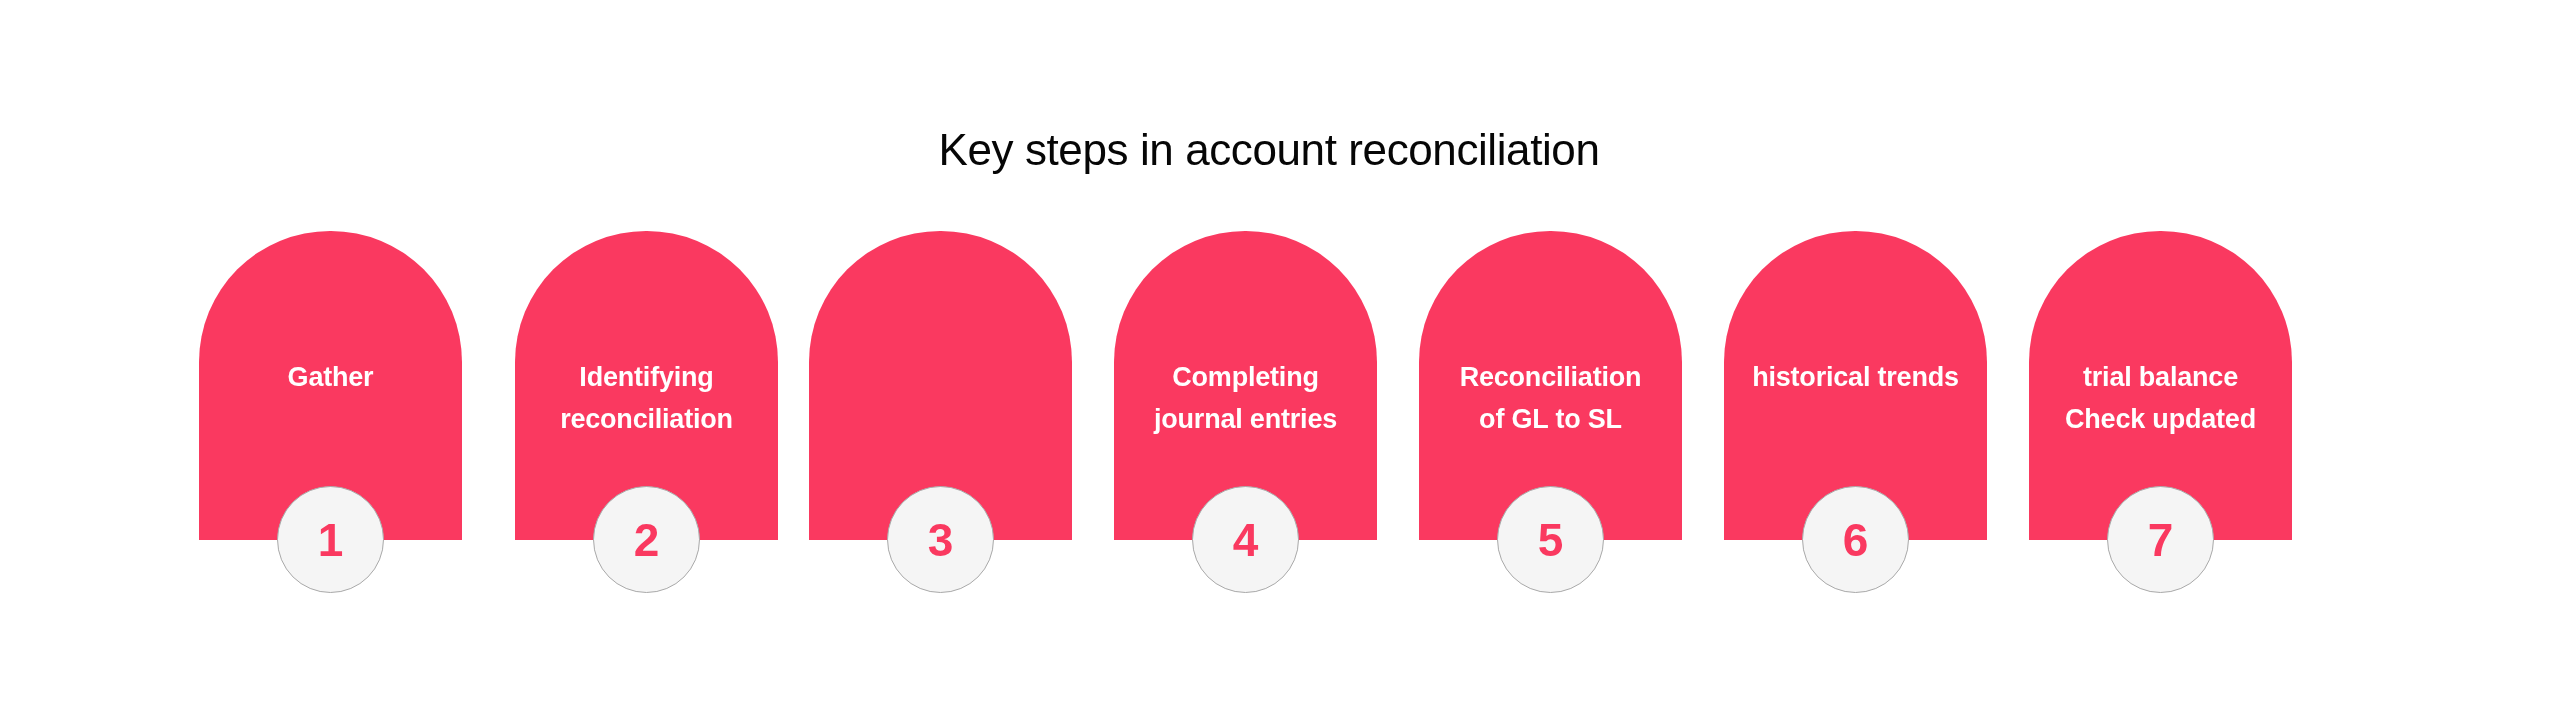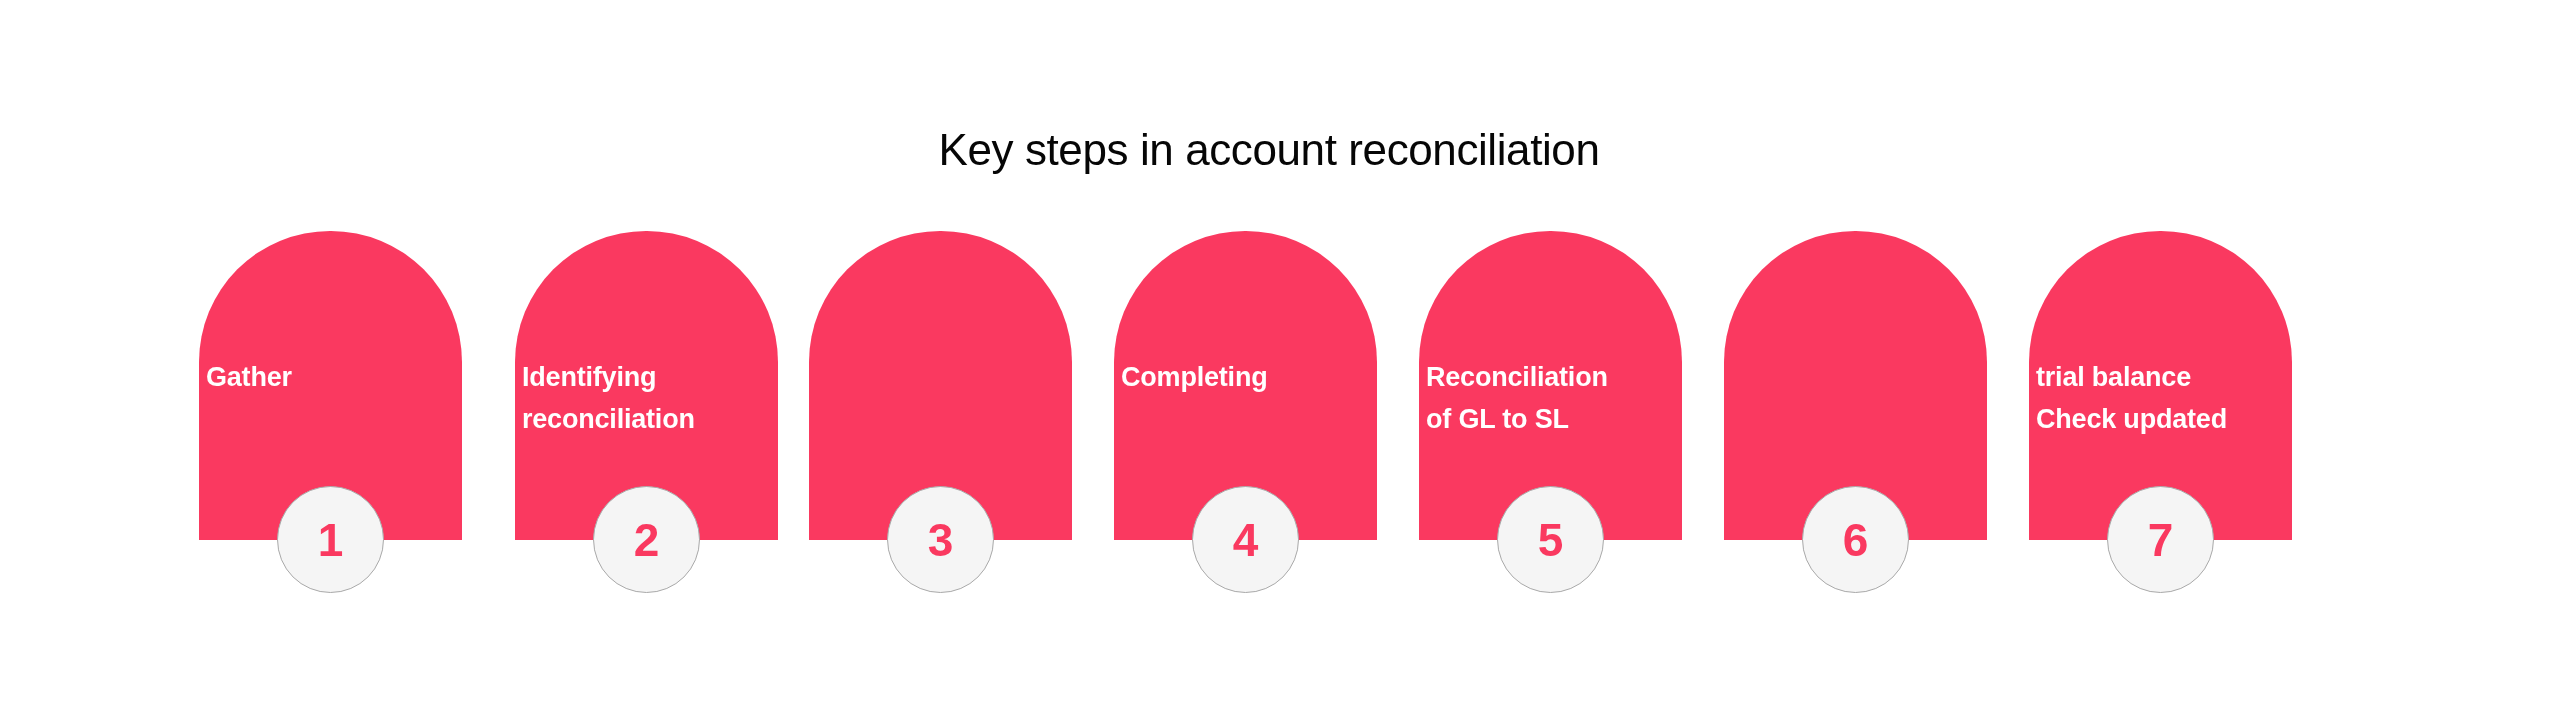--- a/index.html
+++ b/index.html
@@ -38,20 +38,21 @@
     top: 231px;
     width: 263px; height: 309px;
     background: var(--pink);
     border-radius: 131px 131px 0 0;
   }
   .step-label {
     position: absolute;
     left: 0; top: 125px;
     width: 100%;
     padding: 0 7px;
+    text-align: center;
     color: var(--card-text);
     font-size: 27px;
     font-weight: 700;
     line-height: 42px;
     letter-spacing: -0.2px;
   }
   .step-number-badge {
     position: absolute;
     left: 78px; top: 255px;
     width: 107px; height: 107px;
@@ -94,36 +95,38 @@
     </div>
   </div>
       <div class="step-card" style="left: 809px;">
     <div class="step-number-badge">
       <span class="step-number">3</span>
     </div>
   </div>
       <div class="step-card" style="left: 1114px;">
     <div class="step-label">
       <div>Completing</div>
+      <div>journal entries</div>
     </div>
     <div class="step-number-badge">
       <span class="step-number">4</span>
     </div>
   </div>
       <div class="step-card" style="left: 1419px;">
     <div class="step-label">
       <div>Reconciliation</div>
       <div>of GL to SL</div>
     </div>
     <div class="step-number-badge">
       <span class="step-number">5</span>
     </div>
   </div>
       <div class="step-card" style="left: 1724px;">
     <div class="step-label">
+      <div>historical trends</div>
     </div>
     <div class="step-number-badge">
       <span class="step-number">6</span>
     </div>
   </div>
       <div class="step-card" style="left: 2029px;">
     <div class="step-label">
       <div>trial balance</div>
       <div>Check updated</div>
     </div>

